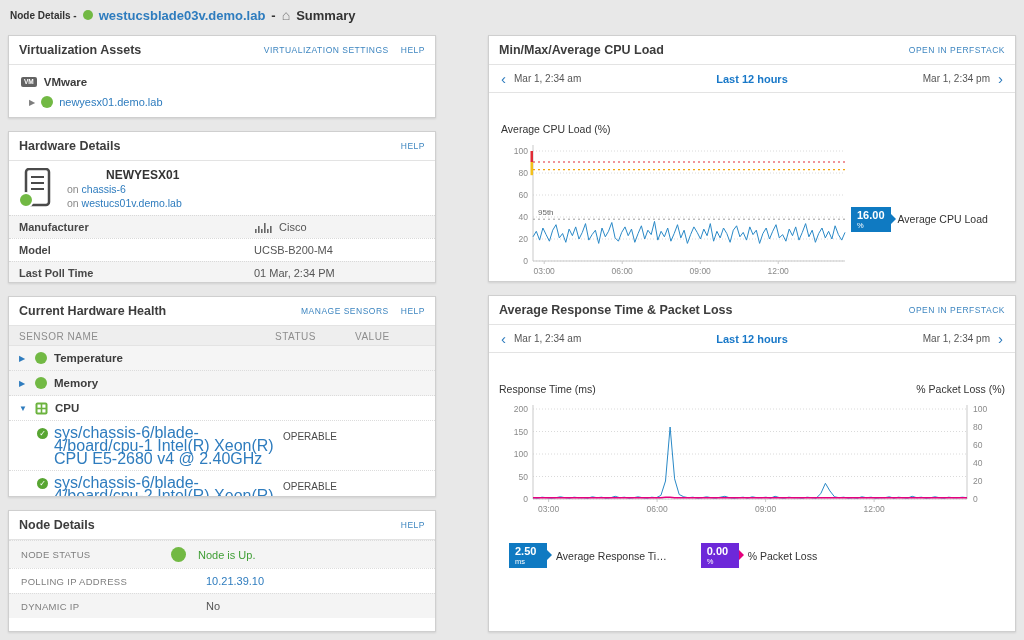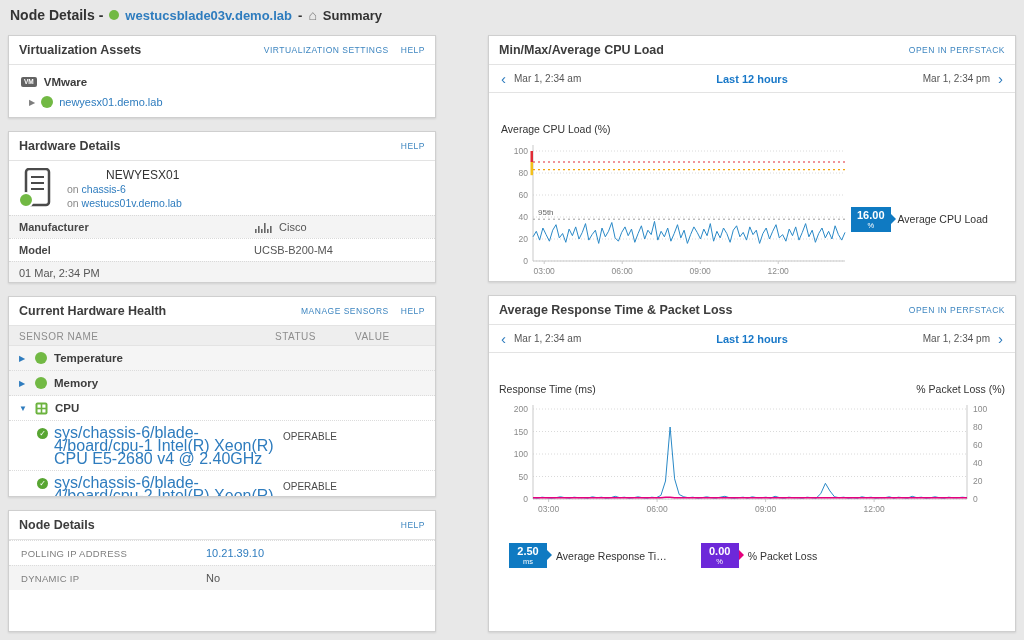--- a/index.html
+++ b/index.html
@@ -2,21 +2,21 @@
 <html><head>
 <meta charset="utf-8">
 <style>
   * { box-sizing: border-box; margin: 0; padding: 0; }
   html, body { width: 1024px; height: 640px; overflow: hidden; }
   body { background: #e8e8e8; font-family: "Liberation Sans", sans-serif; color: #424242; }
   a { text-decoration: none; cursor: pointer; }
 
   
   .top-header { height: 30px; display: flex; align-items: center; padding: 0 10px; gap: 6px; }
-  .th-title { font-size: 14px; font-weight: bold; color: #333; text-align: right; }
+  .th-title { font-size: 10px; font-weight: bold; color: #333; text-align: right; }
   .status-dot { width: 10px; height: 10px; border-radius: 50%; background: #72b944; display: inline-block; }
   .th-node { font-size: 13px; font-weight: bold; color: #2e7cbe; }
   .th-sep { font-size: 13px; font-weight: bold; color: #333; }
   .home-icon { font-size: 14px; color: #777; line-height: 1; }
   .th-view { font-size: 13px; font-weight: bold; color: #333; }
 
   
   .content { padding: 5px 8px 8px; display: flex; gap: 8px; height: 610px; }
   .col-left { width: 470px; display: flex; flex-direction: column; gap: 13px; height: 597px; }
   .col-right { flex: 1; display: flex; flex-direction: column; gap: 13px; height: 597px; padding-left: 44px; }
@@ -42,21 +42,21 @@
   .va-host-row { display: flex; align-items: center; gap: 6px; height: 20px; padding-left: 8px; }
   .tri { color: #7d7d7d; font-size: 8px; }
   .tri-blue { color: #2f7cbe; font-size: 8px; width: 9px; }
   .dot-icon { width: 12px; height: 12px; border-radius: 50%; background: #72b944; display: inline-block; }
   .link { color: #2e7cbe; font-size: 11px; }
 
   
   .hw-top { display: flex; padding: 7px 12px; gap: 12px; height: 54px; }
   .hw-icon-wrap { position: relative; width: 34px; }
   .hw-green-dot { position: absolute; left: -3px; bottom: 0; width: 16px; height: 16px; border-radius: 50%; background: #72b944; border: 2px solid #fff; }
-  .hw-name { font-size: 12px; font-weight: normal; color: #333; padding-left: 39px; }
+  .hw-name { font-size: 12px; font-weight: bold; color: #333; padding-left: 39px; }
   .hw-sub { font-size: 10.5px; color: #8a8a8a; line-height: 14px; }
   .hw-sub a { font-size: 10.5px; }
   .kv-row { display: flex; align-items: center; padding: 5px 10px; font-size: 11px; border-top: 1px dotted #d9d9d9; height: 23px; }
   .kv-row.alt { background: #f4f4f4; }
   .kv-label { width: 235px; font-weight: bold; color: #474747; }
   .kv-value { color: #555; display: flex; align-items: center; gap: 5px; }
 
   
   .health-head { display: flex; background: #eeeeee; padding: 5px 10px; font-size: 10px; color: #8d8d8d; letter-spacing: .5px; height: 20px; border-bottom: 1px solid #e3e3e3; }
   .hh-name { flex: 1; }
@@ -87,21 +87,21 @@
   .chev { color: #2e7cbe; font-size: 15px; line-height: 1; cursor: pointer; padding: 0 2px; }
   .tn-date { font-size: 10px; color: #555; margin: 0 6px; }
   .tn-range { flex: 1; text-align: center; font-size: 11px; font-weight: bold; color: #1878c8; cursor: pointer; }
 
   .chart-area { padding: 6px 10px 8px; }
   .chart-title { font-size: 10.5px; color: #333; margin: 24px 0 4px 2px; }
   .c1-row { display: flex; }
   .c1-legend { display: flex; align-items: center; gap: 7px; margin-top: 20px; }
   .legend-label { font-size: 10.5px; color: #333; }
 
-  .badge { position: relative; display: flex; flex-direction: column; align-items: center; padding: 3px 6px 2px; min-width: 38px; color: #fff; }
+  .badge { position: relative; display: flex; flex-direction: column; align-items: flex-start; padding: 3px 6px 2px; min-width: 38px; color: #fff; }
   .badge .b-val { font-size: 11px; font-weight: bold; line-height: 11px; }
   .badge .b-unit { font-size: 7.5px; line-height: 9px; }
   .badge.blue { background: #0f7ac2; }
   .badge.blue::after { content: ""; position: absolute; right: -5px; top: 7px; border-top: 5px solid transparent; border-bottom: 5px solid transparent; border-left: 5px solid #0f7ac2; }
   .badge.pink { background: #6d28d9; }
   .badge.pink::after { content: ""; position: absolute; right: -5px; top: 7px; border-top: 5px solid transparent; border-bottom: 5px solid transparent; border-left: 5px solid #e5007d; }
 
   .axis-labels-row { display: flex; justify-content: space-between; margin: 24px 0 4px; font-size: 10.5px; color: #333; }
   .c2-legends { display: flex; gap: 34px; align-items: center; margin: 16px 0 0 10px; }
   .c2-legend { display: flex; align-items: center; gap: 9px; }
@@ -180,20 +180,21 @@
             <rect x="16" y="4" width="1.6" height="7" fill="#666"></rect>
           </svg>
           <span>Cisco</span>
         </span>
       </div>
       <div class="kv-row">
         <span class="kv-label">Model</span>
         <span class="kv-value">UCSB-B200-M4</span>
       </div>
       <div class="kv-row alt">
+        <span class="kv-label">Last Poll Time</span>
         <span class="kv-value">01 Mar, 2:34 PM</span>
       </div>
     </div>
 
     <div class="panel p-hh">
       <div class="panel-header">
         <span class="panel-title">Current Hardware Health</span>
         <span class="panel-links">
           <a>MANAGE SENSORS</a>
           <a>HELP</a>
@@ -238,20 +239,25 @@
         <span class="sc-value"></span>
       </div>
     </div>
 
     <div class="panel p-nd">
       <div class="panel-header">
         <span class="panel-title">Node Details</span>
         <span class="panel-links">
           <a>HELP</a>
         </span>
+      </div>
+      <div class="nd-row alt">
+        <span class="nd-label nd-label-w">NODE STATUS</span>
+        <span class="nd-dot"></span>
+        <span class="nd-up">Node is Up.</span>
       </div>
       <div class="nd-row">
         <span class="nd-label nd-label-w2">POLLING IP ADDRESS</span>
         <a class="link">10.21.39.10</a>
       </div>
       <div class="nd-row alt">
         <span class="nd-label nd-label-w2">DYNAMIC IP</span>
         <span class="nd-val">No</span>
       </div>
     </div>

